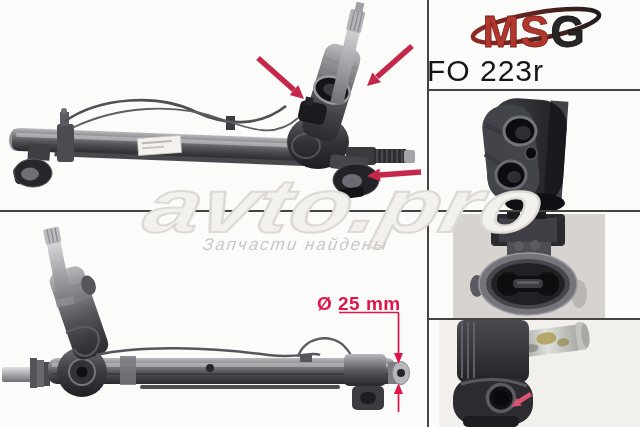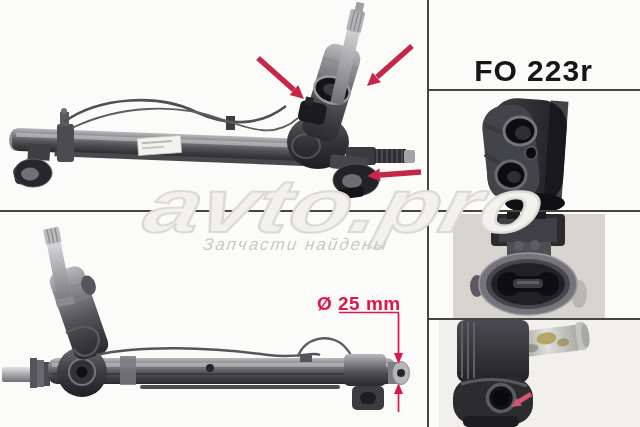--- a/index.html
+++ b/index.html
@@ -9,22 +9,22 @@
   }
   .stage svg{position:absolute;display:block;}
   .vline{position:absolute;left:427px;top:0;width:2px;height:427px;background:#45453f;z-index:4;}
   .hline{position:absolute;height:2px;background:#45453f;z-index:4;}
   .hline.h-part{left:427px;top:89px;width:213px;}
   .hline.h-mid{left:0;top:210px;width:640px;}
   .hline.h-det{left:427px;top:318px;width:213px;}
   .logo-wrap{position:absolute;left:427px;top:3px;width:213px;height:54px;z-index:2;}
   .logo-wrap svg{position:static;margin:0 auto;}
   .part-number{
-    position:absolute;left:427px;top:54px;width:213px;text-align:center;
-    font-size:30px;font-weight:700;color:#161616;letter-spacing:1px;z-index:2;
+    position:absolute;left:427px;top:54px;width:213px;
+    font-size:30px;font-weight:400;color:#161616;letter-spacing:1px;z-index:2;
   }
   .photo{z-index:1;}
   .watermark{
     position:absolute;left:156px;top:168px;width:500px;z-index:5;pointer-events:none;
     font-weight:700;font-style:italic;font-size:76px;line-height:1;
     color:rgba(252,252,249,0.55);
     -webkit-text-stroke:2px #dcdad3;
     text-shadow:0 0 1px #e6e4de;
     transform:skewX(-14deg) scaleX(1.32);transform-origin:left top;
     white-space:nowrap;
@@ -239,20 +239,34 @@
       <g stroke-width="1.7" fill="none">
         <line x1="339" y1="100.5" x2="399" y2="100.5" stroke="#e0164a"></line>
         <line x1="398.5" y1="101" x2="398.5" y2="142" stroke="#e0164a"></line>
         <line x1="398.5" y1="182" x2="398.5" y2="200" stroke="#e0164a"></line>
       </g>
       <polygon points="398.5,152 394,141 403,141" fill="#e0164a"></polygon>
       <polygon points="398.5,171 394,182 403,182" fill="#e0164a"></polygon>
     </g>
   </svg>
 
+  <div class="logo-wrap">
+    <svg width="176" height="54" viewBox="0 0 176 54">
+      <defs>
+        <linearGradient id="lgrad" x1="0" y1="0" x2="1" y2="0">
+          <stop offset="0" stop-color="#8e2a22"></stop>
+            <stop offset="1" stop-color="#241d1b"></stop>
+        </linearGradient>
+      </defs>
+      <ellipse cx="90" cy="23" rx="64" ry="13" fill="none" stroke="url(#lgrad)" stroke-width="4.5" transform="rotate(-10 90 23)"></ellipse>
+      <text x="88" y="44" text-anchor="middle" font-size="44" font-weight="700" letter-spacing="1">
+        <tspan fill="#b1362d" stroke="#7e211c" stroke-width="0.8">MS</tspan><tspan fill="#262626" stroke="#111111" stroke-width="0.8">G</tspan>
+      </text>
+    </svg>
+  </div>
 
   <div class="part-number">FO 223r</div>
 
   <svg class="photo" style="left:427px;top:91px" width="213" height="119" viewBox="0 0 213 119">
     <defs>
       <linearGradient id="d1" x1="0" y1="0" x2="1" y2="0">
         <stop offset="0" stop-color="#3f3f45"></stop>
           <stop offset="1" stop-color="#1f1f23"></stop>
       </linearGradient>
     </defs>

